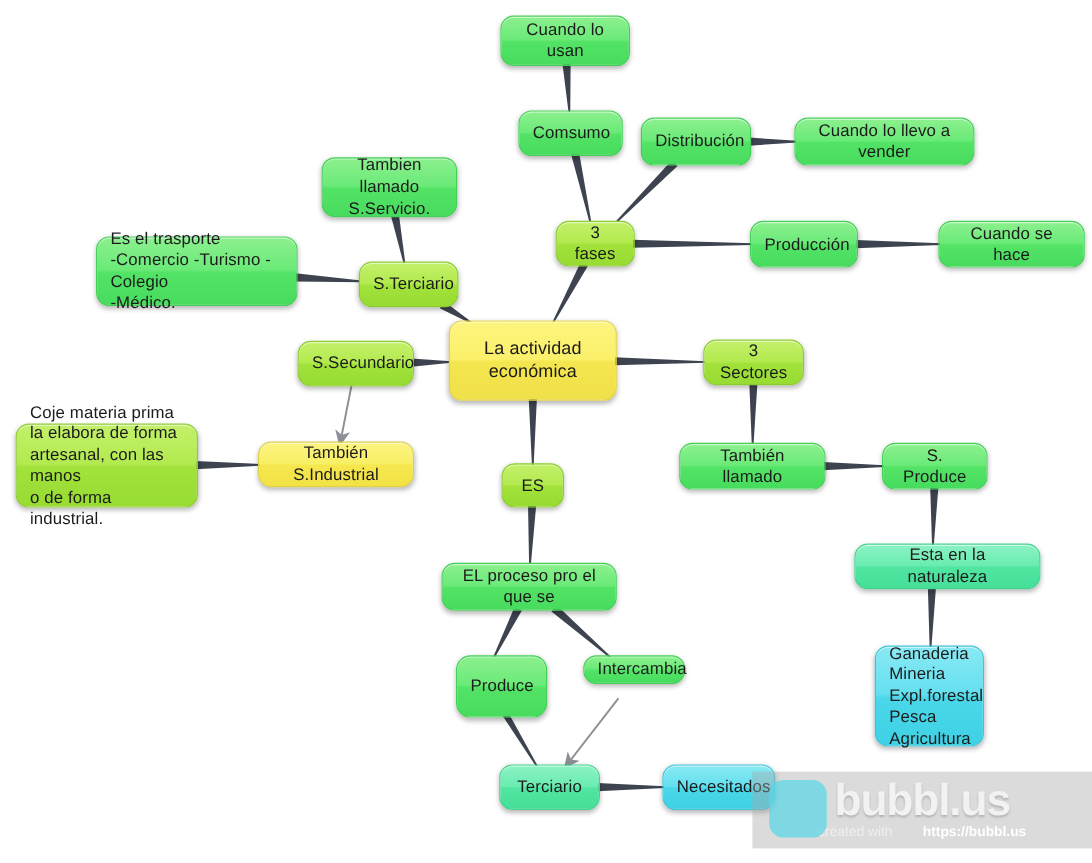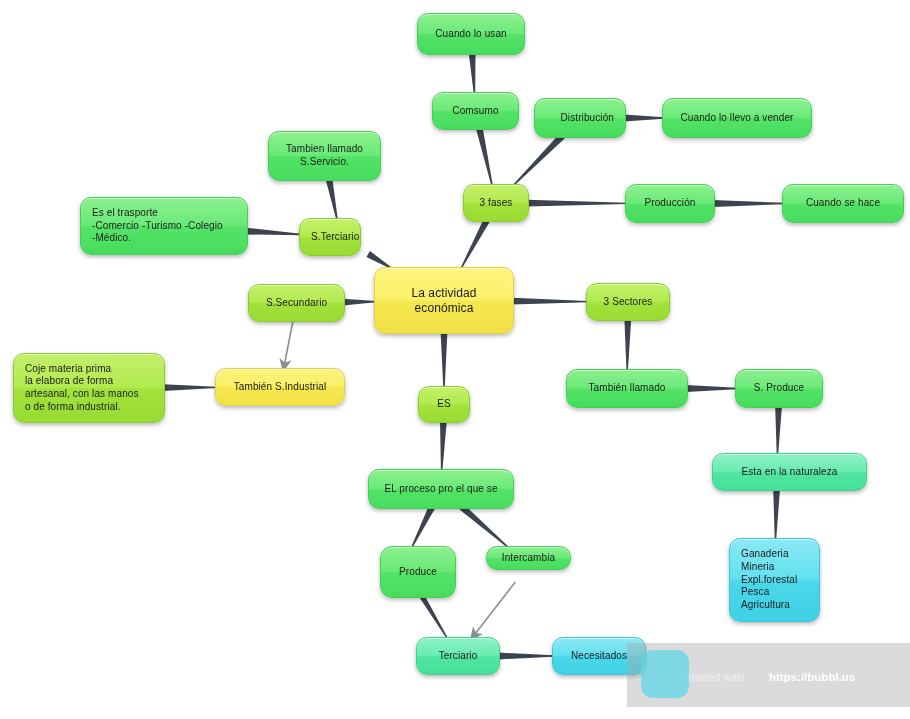--- a/index.html
+++ b/index.html
@@ -27,21 +27,21 @@
     pointer-events: none;
   }
   .node {
     position: absolute;
     box-sizing: border-box;
     display: flex;
     align-items: center;
     border-radius: 11px;
     padding: 5px 11px;
     color: #1b1b1b;
-    font-size: 10px;
+    font-size: 14px;
     line-height: 1.27;
     letter-spacing: 0.1px;
     box-shadow: 0 2px 4px rgba(0,0,0,0.28), inset 0 1px 0 rgba(255,255,255,0.55);
     z-index: 5;
     white-space: pre-line;
   }
   .node.center-align { justify-content: center; text-align: center; }
   .node.left-align { justify-content: flex-start; text-align: left; }
   .node .label { display: block; width: 100%; }
 
@@ -65,21 +65,21 @@
   .n-mint {
     background: linear-gradient(to bottom, #8cf2c4 0%, #6aecb1 48%, #51e5a1 52%, #45df98 100%);
     border: 1px solid #42d28d;
   }
   .n-cyan {
     background: linear-gradient(to bottom, #8ae9f4 0%, #63e0ef 48%, #4ad7e9 52%, #3fd1e5 100%);
     border: 1px solid #3dc4d6;
   }
 
   .title-node {
-    font-size: 12px;
+    font-size: 15px;
     line-height: 1.25;
     padding: 10px 14px;
   }
 
   
   #watermark {
     position: absolute;
     right: 0;
     bottom: 12px;
     width: 283px;
@@ -165,21 +165,21 @@
       <div class="node n-green center-align" style="left: 534px; top: 98px; width: 92px; height: 40px; text-align: right;"><span class="label">Distribución</span></div>
       <div class="node n-green center-align" style="left: 662px; top: 98px; width: 150px; height: 40px;"><span class="label">Cuando lo llevo a vender</span></div>
       <div class="node n-lime center-align" style="left: 463px; top: 184px; width: 66px; height: 38px;"><span class="label">3 fases</span></div>
       <div class="node n-green center-align" style="left: 625px; top: 184px; width: 90px; height: 39px;"><span class="label">Producción</span></div>
       <div class="node n-green center-align" style="left: 782px; top: 184px; width: 122px; height: 39px;"><span class="label">Cuando se hace</span></div>
       <div class="node n-green center-align" style="left: 268px; top: 131px; width: 113px; height: 50px;"><span class="label">Tambien llamado
 S.Servicio.</span></div>
       <div class="node n-green left-align" style="left: 80px; top: 197px; width: 168px; height: 58px;"><span class="label">Es el trasporte
 -Comercio -Turismo -Colegio
 -Médico.</span></div>
-      <div class="node n-lime center-align" style="left: 299px; top: 218px; width: 62px; height: 38px;"><span class="label">S.Terciario</span></div>
+      <div class="node n-lime center-align" style="left: 299px; top: 218px; width: 83px; height: 38px;"><span class="label">S.Terciario</span></div>
       <div class="node n-lime center-align" style="left: 248px; top: 284px; width: 97px; height: 38px;"><span class="label">S.Secundario</span></div>
       <div class="node n-limeyellow center-align" style="left: 215px; top: 368px; width: 130px; height: 38px;"><span class="label">También S.Industrial</span></div>
       <div class="node n-lime left-align" style="left: 13px; top: 353px; width: 152px; height: 70px;"><span class="label">Coje materia prima
 la elabora de forma
 artesanal, con las manos
 o de forma industrial.</span></div>
       <div class="node n-lime center-align" style="left: 586px; top: 283px; width: 84px; height: 38px;"><span class="label">3 Sectores</span></div>
       <div class="node n-green center-align" style="left: 566px; top: 369px; width: 122px; height: 39px;"><span class="label">También llamado</span></div>
       <div class="node n-green center-align" style="left: 735px; top: 369px; width: 88px; height: 39px;"><span class="label">S. Produce</span></div>
       <div class="node n-mint center-align" style="left: 712px; top: 453px; width: 155px; height: 38px;"><span class="label">Esta en la naturaleza</span></div>
@@ -191,16 +191,17 @@
       <div class="node n-lime center-align" style="left: 418px; top: 386px; width: 52px; height: 37px;"><span class="label">ES</span></div>
       <div class="node n-green center-align" style="left: 368px; top: 469px; width: 146px; height: 40px;"><span class="label">EL proceso pro el que se</span></div>
       <div class="node n-green center-align" style="left: 380px; top: 546px; width: 76px; height: 52px; border-radius: 12px;"><span class="label">Produce</span></div>
       <div class="node n-green center-align" style="left: 486px; top: 546px; width: 85px; height: 24px;"><span class="label">Intercambia</span></div>
       <div class="node n-mint center-align" style="left: 416px; top: 637px; width: 84px; height: 38px;"><span class="label">Terciario</span></div>
       <div class="node n-cyan center-align" style="left: 552px; top: 637px; width: 94px; height: 38px;"><span class="label">Necesitados</span></div>
     </div>
 
   <div id="watermark">
     <div id="wm-bubble"></div>
+    <div class="wm-logo">bubbl.us</div>
     <div class="wm-sub"><span>created with </span><b>https://bubbl.us</b></div>
   </div>
 
 </div>
 
 </body></html>

